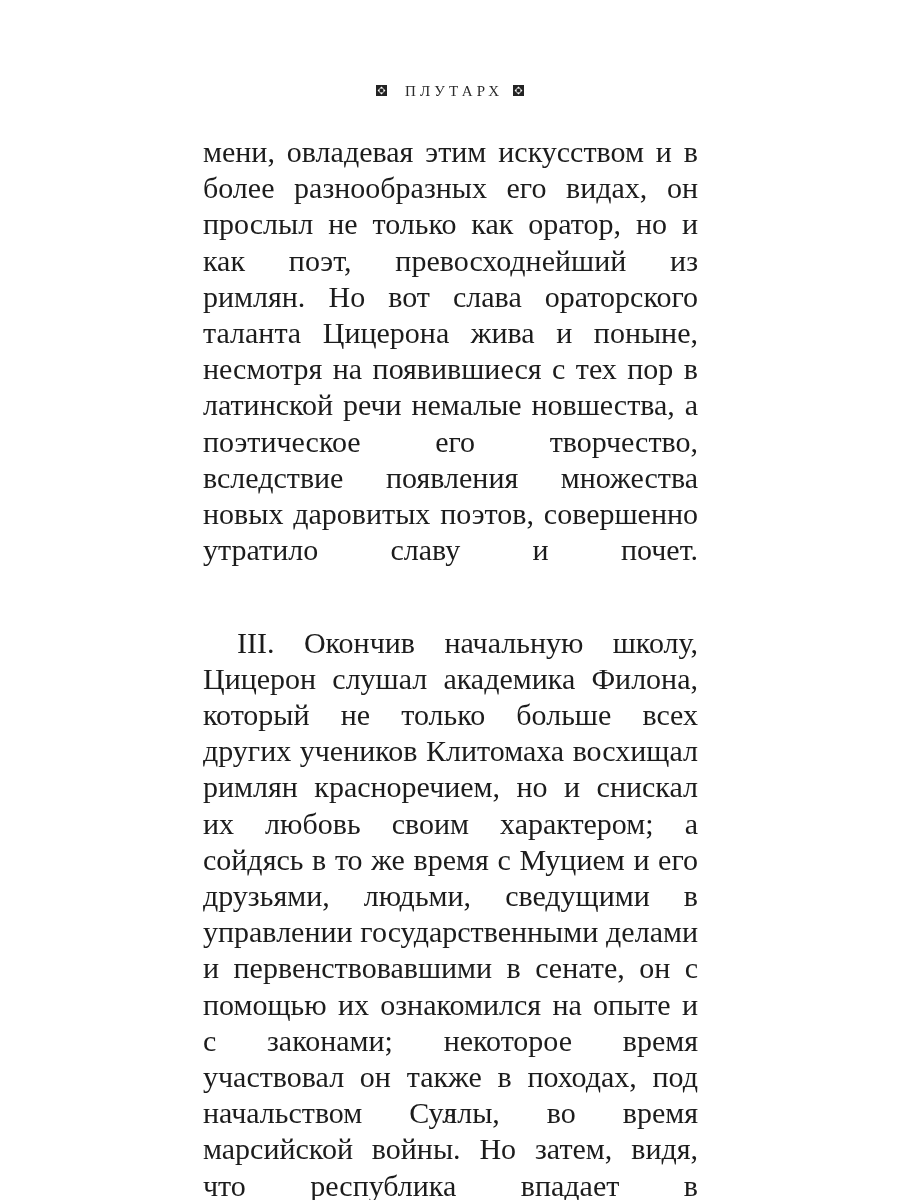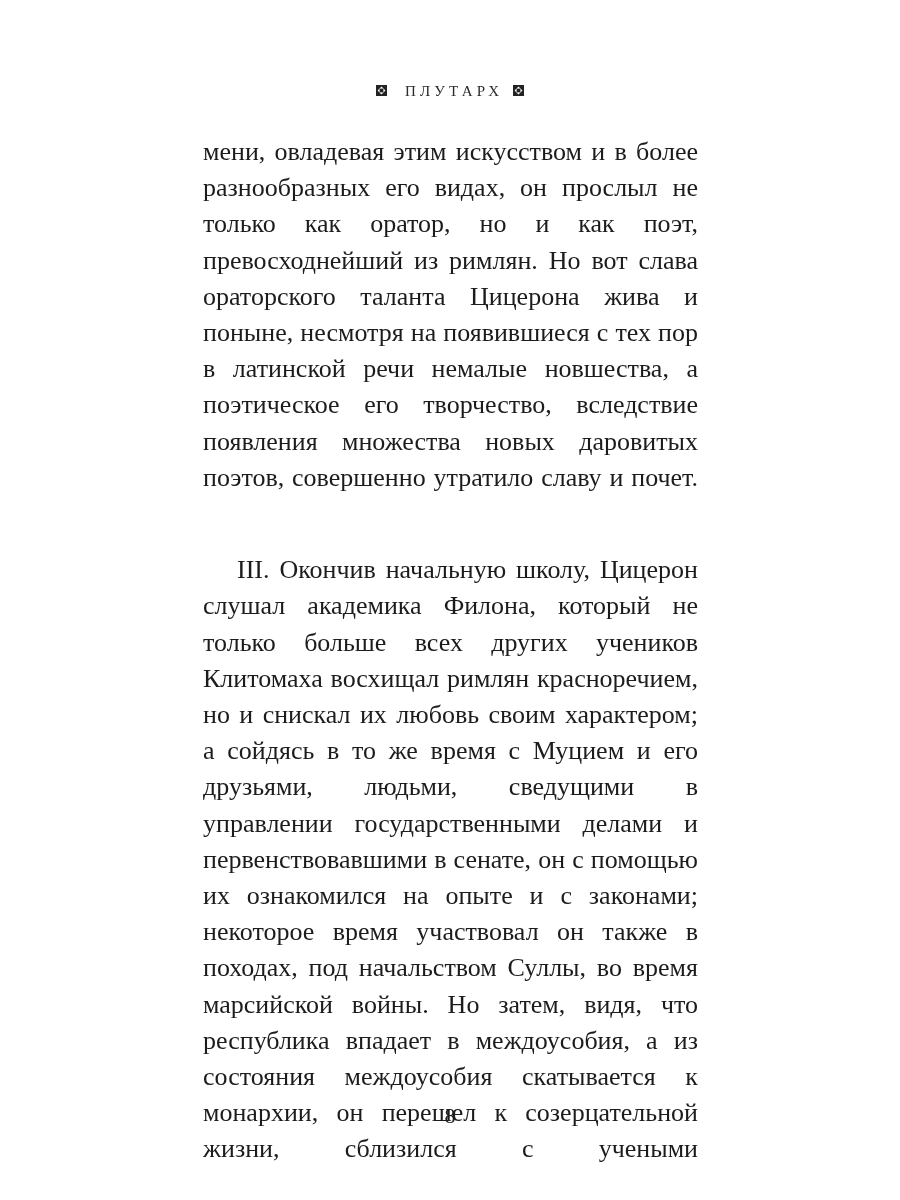--- a/index.html
+++ b/index.html
@@ -64,21 +64,21 @@
     position: absolute;
     left: 203px;
     top: 134px;
     width: 495px;
   }
 
   p.para {
     margin: 0;
     text-align: justify;
     text-justify: inter-word;
-    font-size: 26px;
+    font-size: 30px;
     line-height: 36.2px;
     color: #1c1c1c;
     hyphens: manual;
     -webkit-hyphens: manual;
     word-spacing: 0.2px;
   }
 
   p.para + p.para {
     margin-top: 20px;
   }

